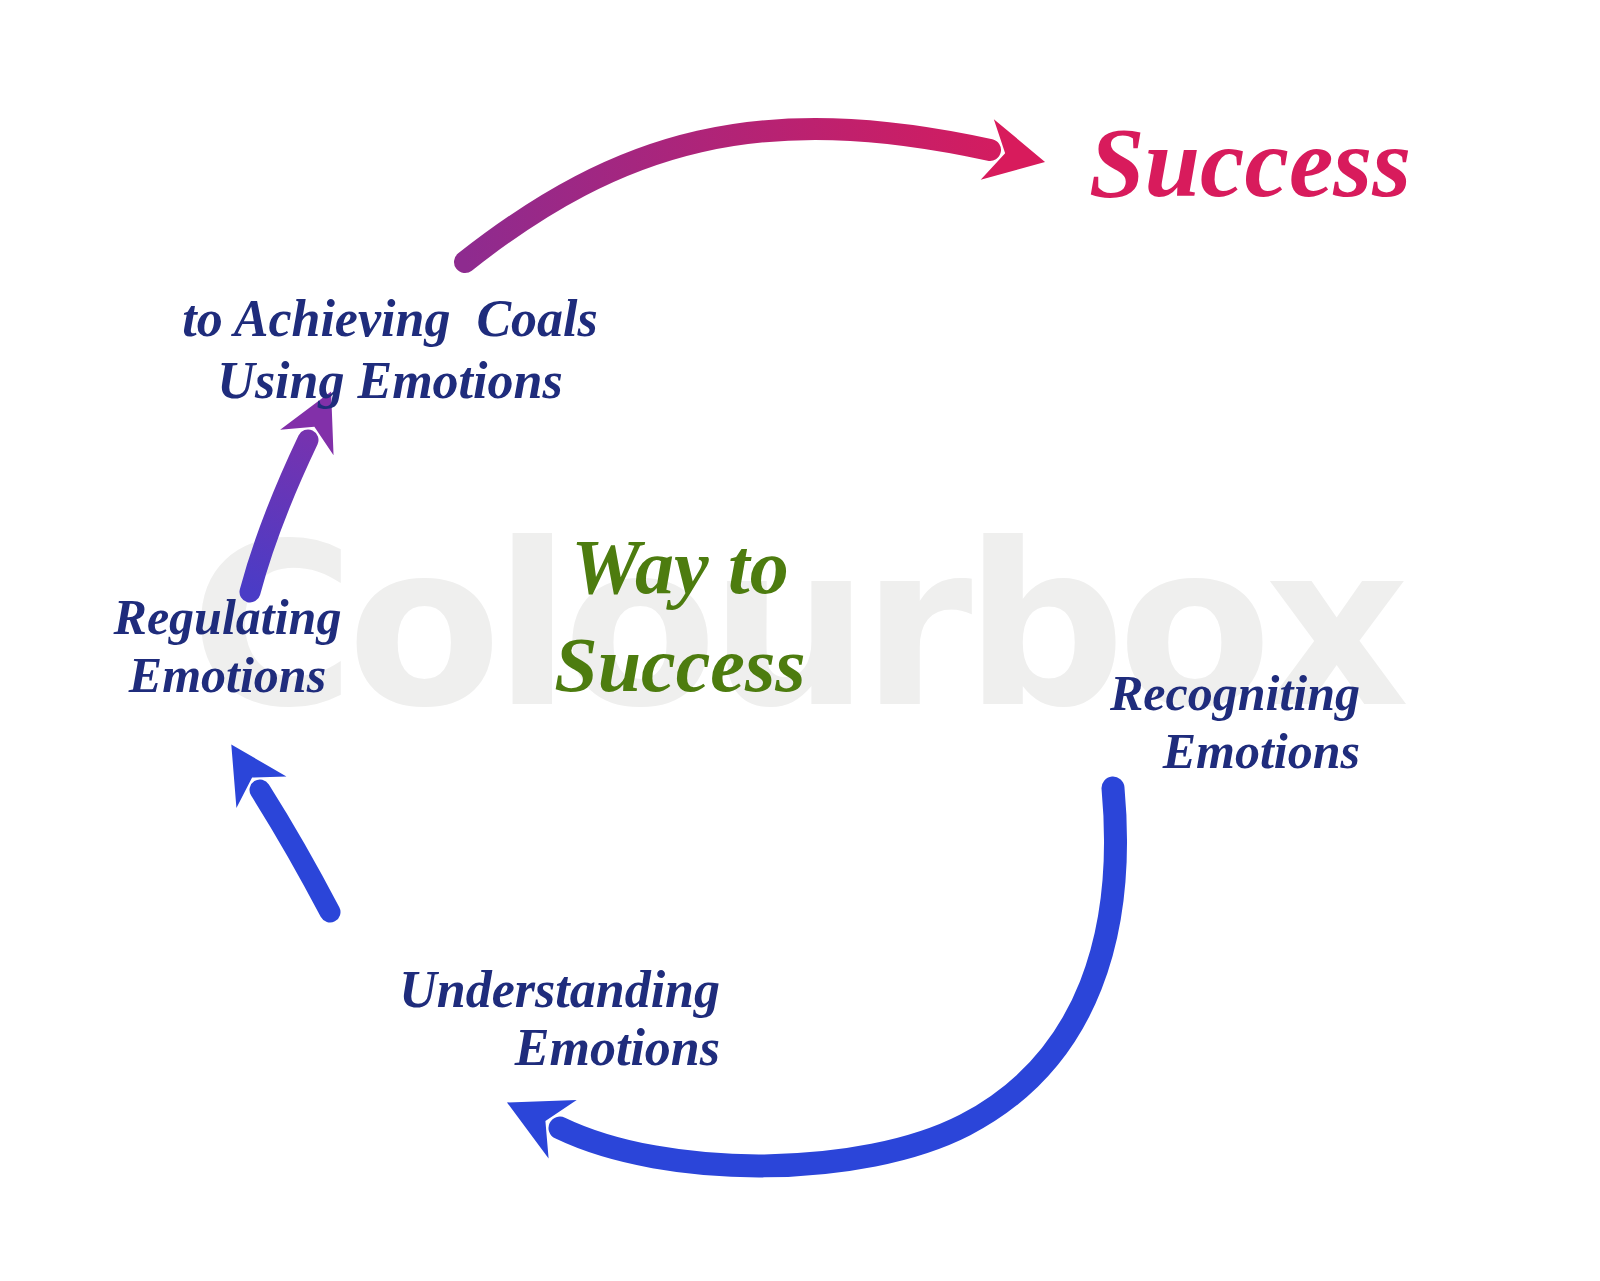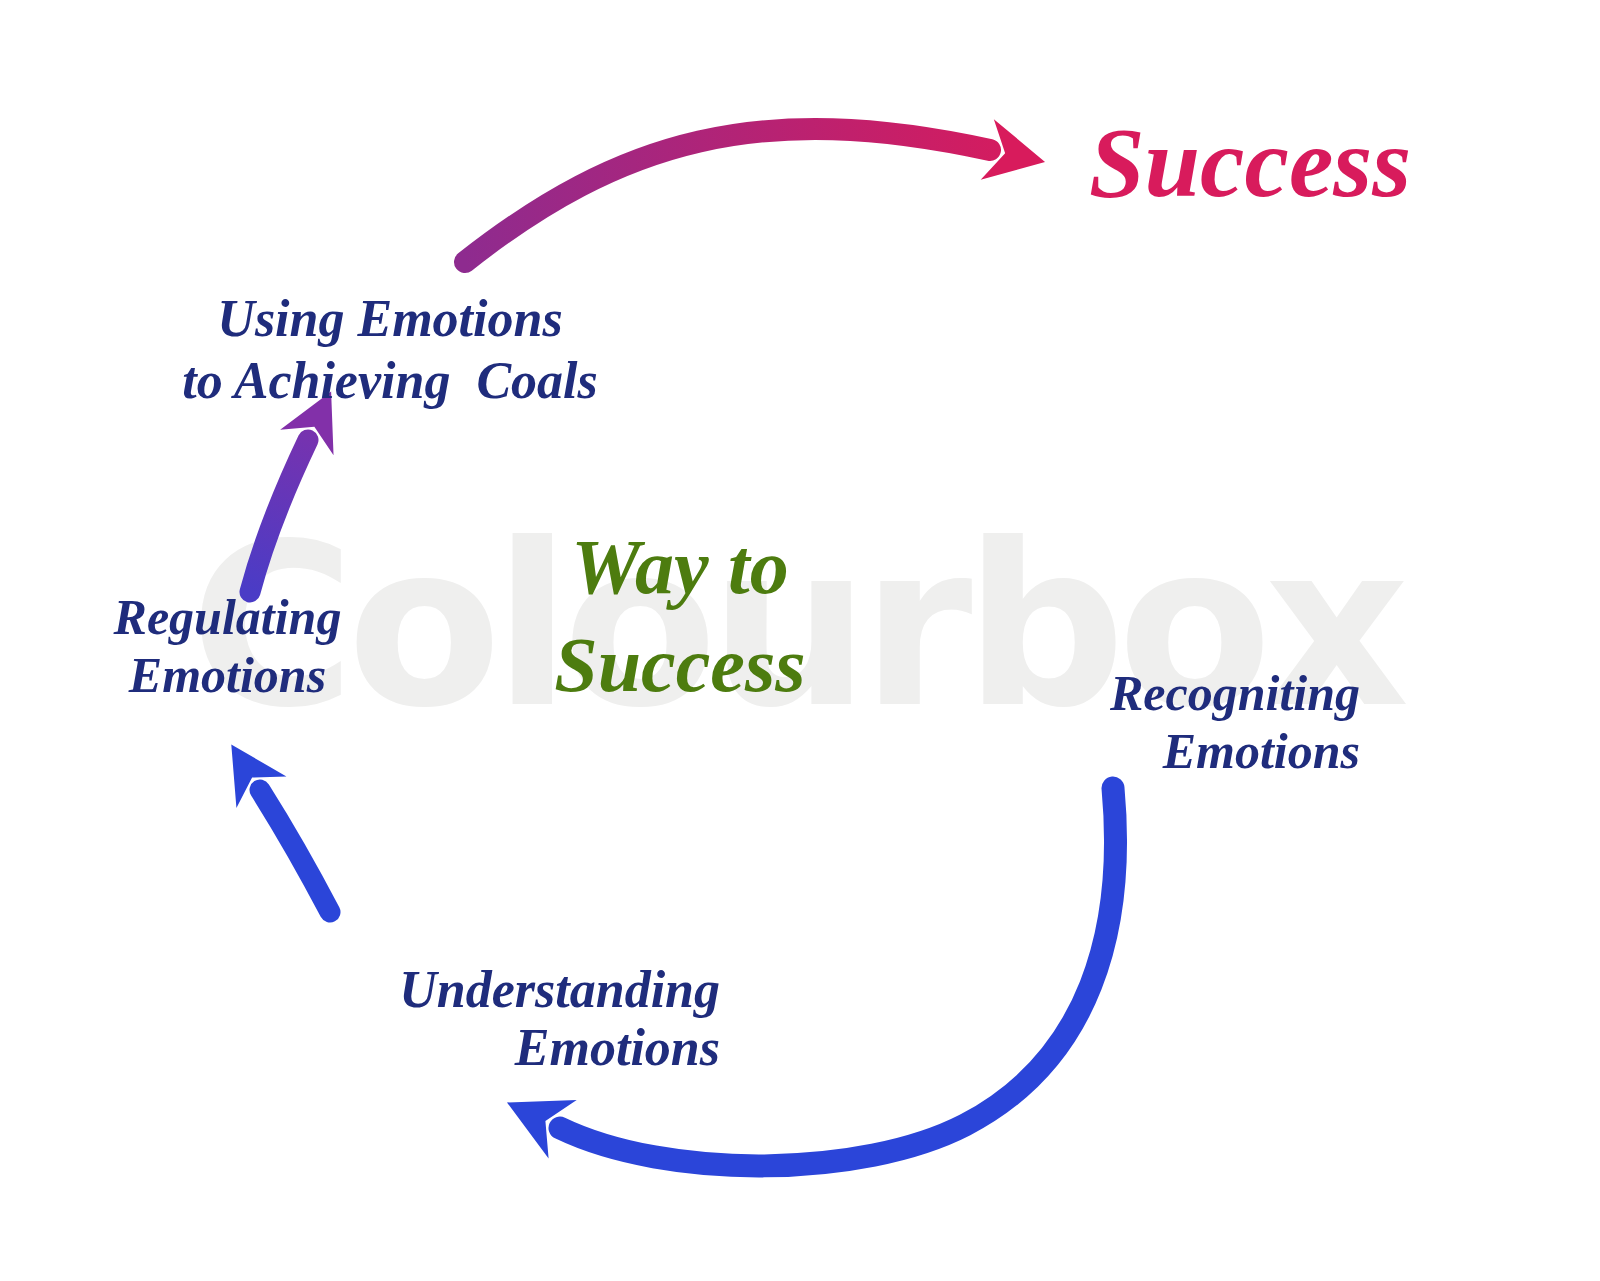--- a/index.html
+++ b/index.html
@@ -77,22 +77,22 @@
     <path d="M 250 592 C 266 532, 288 482, 308 440" fill="none" stroke="url(#grad-violet)" stroke-width="21" stroke-linecap="round" marker-end="url(#head-violet)"></path>
 
     <path d="M 330 912 C 308 870, 284 828, 260 790" fill="none" stroke-width="21" stroke-linecap="round" marker-end="url(#head-blue)" stroke="#2b45d9"></path>
 
     <path d="M 1113 788 C 1126 930, 1090 1060, 965 1125 C 862 1178, 668 1180, 560 1128" fill="none" stroke-width="23" stroke-linecap="round" marker-end="url(#head-blue)" stroke="#2b45d9"></path>
   </svg>
 
   <div class="result" style="color: rgb(216, 27, 92);">Success</div>
 
   <div class="node node-using" style="color: rgb(31, 44, 124);">
+    <div class="line">to Achieving  Coals</div>
     <div class="line">Using Emotions</div>
-    <div class="line">to Achieving  Coals</div>
   </div>
 
   <div class="node node-regulating" style="color: rgb(31, 44, 124);">
     <div class="line">Regulating</div>
     <div class="line">Emotions</div>
   </div>
 
   <div class="center-title" style="color: #4d7c0f;">
     <div class="line">Way to</div>
     <div class="line">Success</div>

